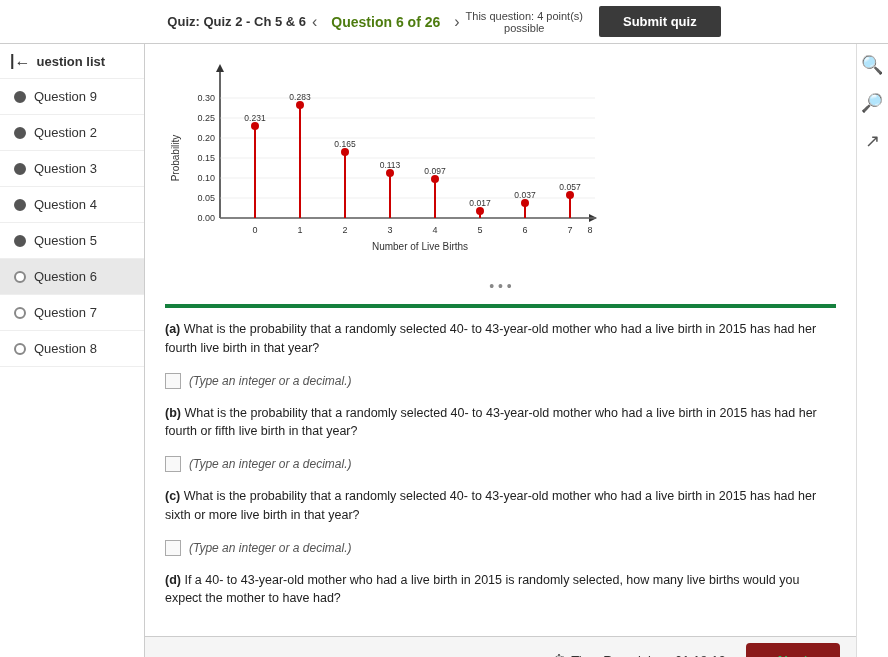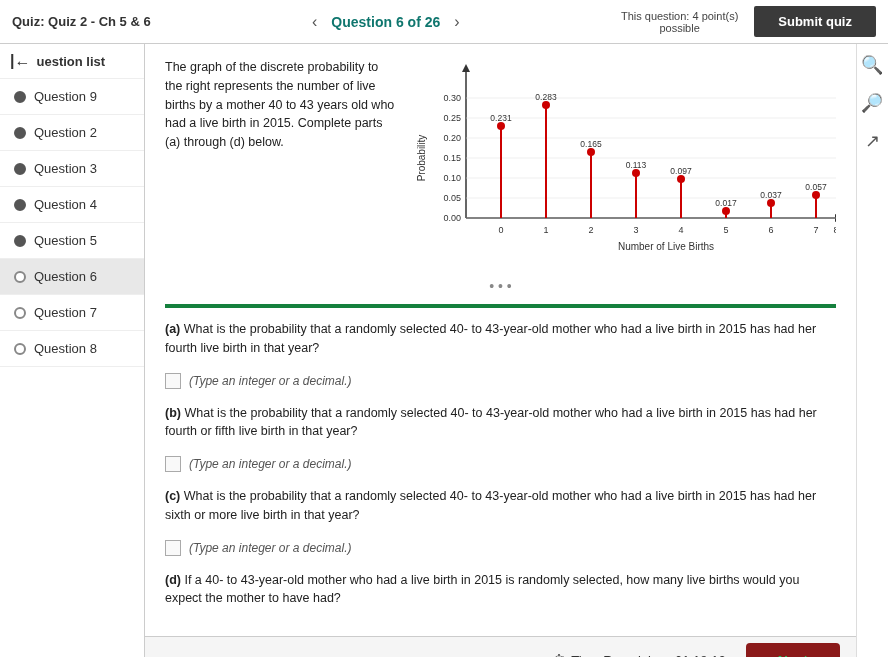--- a/index.html
+++ b/index.html
@@ -11,21 +11,21 @@
       background: #f0f0f0;
       display: flex;
       flex-direction: column;
     }
 
     
     .top-bar {
       background: #fff;
       display: flex;
       align-items: center;
-      justify-content: space-between;
+      justify-content: center;
       padding: 4px 12px;
       border-bottom: 1px solid #ccc;
       min-height: 44px;
     }
 
     .quiz-title {
       font-size: 13px;
       font-weight: bold;
       color: #333;
     }
@@ -41,21 +41,21 @@
       border: none;
       font-size: 16px;
       cursor: pointer;
       color: #555;
       padding: 2px 6px;
     }
 
     .question-progress {
       font-size: 14px;
       font-weight: bold;
-      color: #0f766e;
+      color: #4d7c0f;
     }
 
     .top-right {
       display: flex;
       align-items: center;
       gap: 16px;
     }
 
     .this-question-info {
       font-size: 11px;
@@ -338,21 +338,20 @@
         <div class="dot empty"></div>
         <span>Question 8</span>
       </div>
     </div>
 
     <div class="panel-wrapper">
       <div class="main-panel">
         <div class="question-content">
 
           <div class="problem-area">
-            <div class="problem-text">The graph of the discrete probability to the right represents the number of live births by a mother 40 to 43 years old who had a live birth in 2015. Complete parts (a) through (d) below.</div>
 
             <div class="chart-container">
               <svg width="430" height="200" class="chart-svg">
 
                 <line x1="55" y1="10" x2="55" y2="160" stroke="#333" stroke-width="1.5"></line>
 
                 <line x1="55" y1="160" x2="430" y2="160" stroke="#333" stroke-width="1.5"></line>
 
                 <polygon points="55,6 51,14 59,14" fill="#333"></polygon>
 

